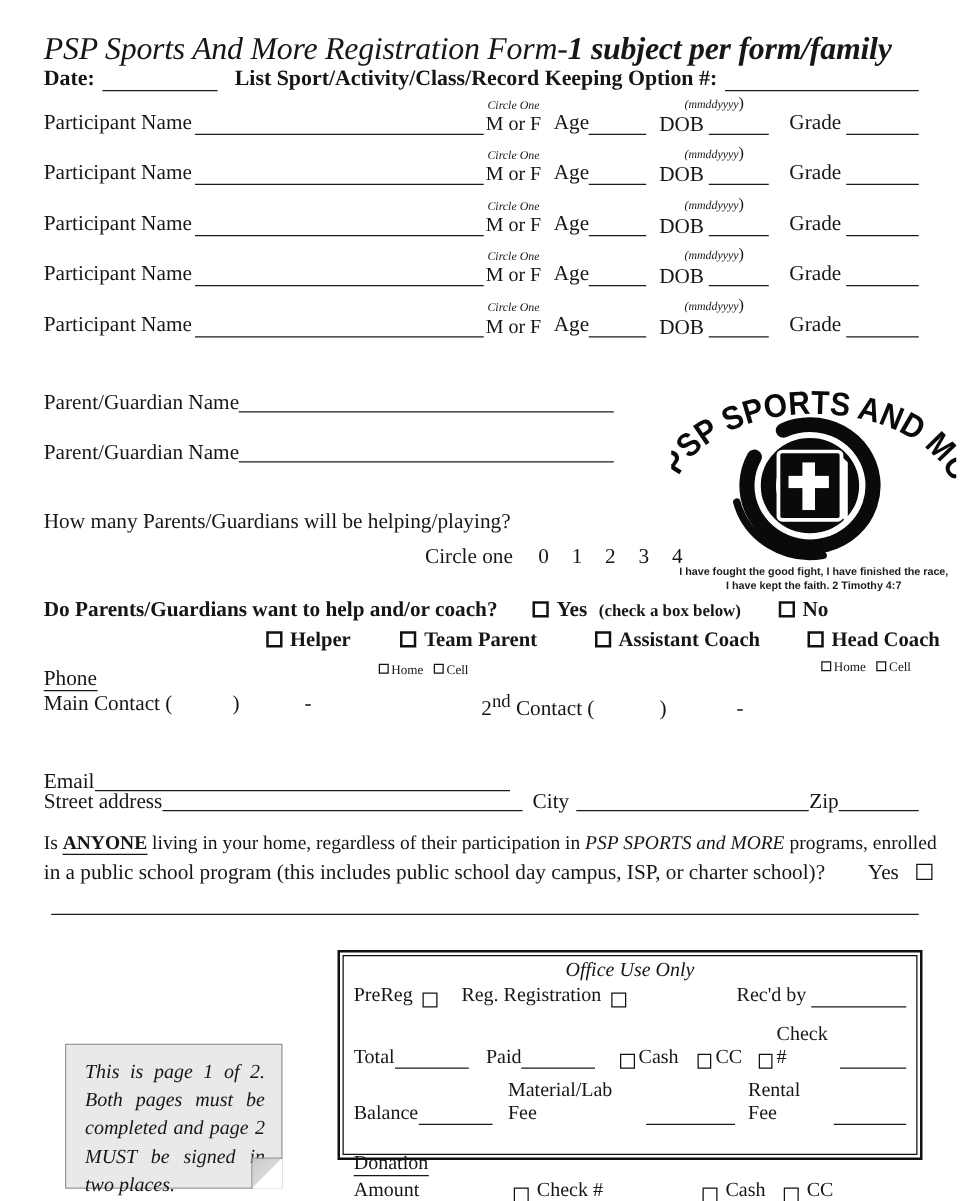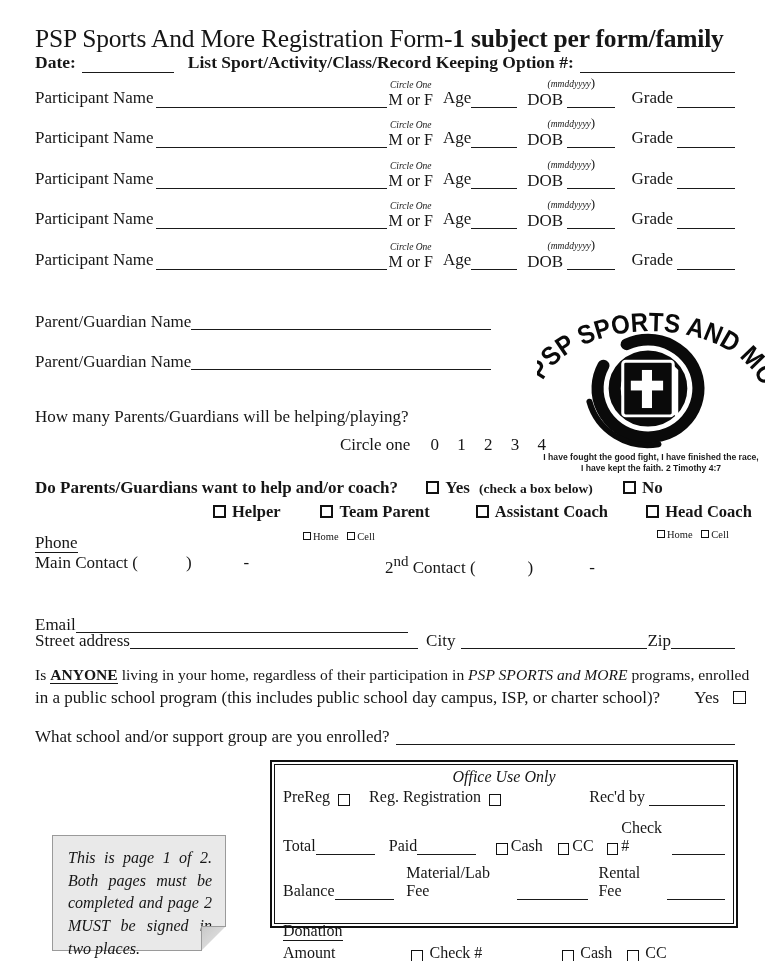--- a/index.html
+++ b/index.html
@@ -11,21 +11,21 @@
   .row{display:flex;align-items:flex-end;}
   .fill{flex:1 1 auto;border-bottom:1.5px solid #1a1a1a;height:3px;}
   .line{display:inline-block;height:0;border-bottom:1.5px solid #1a1a1a;vertical-align:-3px;}
   .gap{display:inline-block;}
   .stack{display:flex;flex-direction:column;align-items:center;line-height:1;}
   .cb{display:inline-block;box-sizing:border-box;width:13px;height:13px;border:2.4px solid #111;
       vertical-align:-1px;margin-right:6px;}
   .cb-thin{border-width:1.5px;width:13px;height:13px;}
   .cb-off{border-width:1.5px;width:12px;height:12px;margin-right:3px;}
   .cb-sm{width:8px;height:8px;border-width:1.2px;margin-right:2px;vertical-align:0;}
-  .title{font-size:25.5px;letter-spacing:-0.2px;white-space:nowrap;}
+  .title{font-size:25.5px;letter-spacing:-0.2px;white-space:nowrap;font-style:italic;}
   .h17{font-size:17px;line-height:1;}
   .small-it{font-style:italic;font-size:9.5px;line-height:1;margin-bottom:2px;white-space:nowrap;}
   .prow{position:absolute;left:35px;right:33px;height:30px;display:flex;align-items:flex-end;font-size:17px;}
   .prow .fill{margin:0 2px;}
   .office{position:absolute;left:270px;top:760px;width:468px;height:168px;box-sizing:border-box;
           border:2.5px solid #111;padding:6px 11px 0 11px;font-size:16px;}
   .office:before{content:"";position:absolute;left:2px;top:2px;right:2px;bottom:2px;border:1px solid #111;pointer-events:none;}
   .orow{display:flex;align-items:flex-end;position:relative;}
   .note{position:absolute;left:52px;top:805px;width:174px;height:116px;box-sizing:border-box;
         background:#e9e9e9;border:1px solid #9a9a9a;padding:11px 13px 0 15px;
@@ -200,21 +200,20 @@
     <span>Is </span><span class="b u">ANYONE</span><span> living in your home, regardless of their participation in </span><span class="it">PSP SPORTS and MORE</span><span> programs, enrolled</span>
   </div>
   <div class="abs" style="left:35px;top:688px;font-size:17px;white-space:nowrap;text-align:center;">
     <span>in a public school program (this includes public school day campus, ISP, or charter school)?</span>
     <span style="margin-left:30px;">Yes</span>
     <span class="cb cb-thin" style="margin-left:10px;margin-right:0;"></span>
     <span style="margin-left:22px;">No</span>
     <span class="cb cb-thin" style="margin-left:10px;margin-right:0;"></span>
   </div>
   <div class="abs row h17" style="left:35px;top:728px;width:700px;">
-    <span>What school and/or support group are you enrolled?</span>
     <span class="fill" style="margin-left:6px;"></span>
   </div>
 
   <div class="office">
     <div class="it" style="text-align:center;font-size:16px;">Office Use Only</div>
     <div class="orow" style="margin-top:2px;">
       <span>PreReg</span>
       <span class="cb cb-off" style="margin-left:8px;"></span>
       <span style="margin-left:16px;">Reg. Registration</span>
       <span class="cb cb-off" style="margin-left:8px;"></span>

